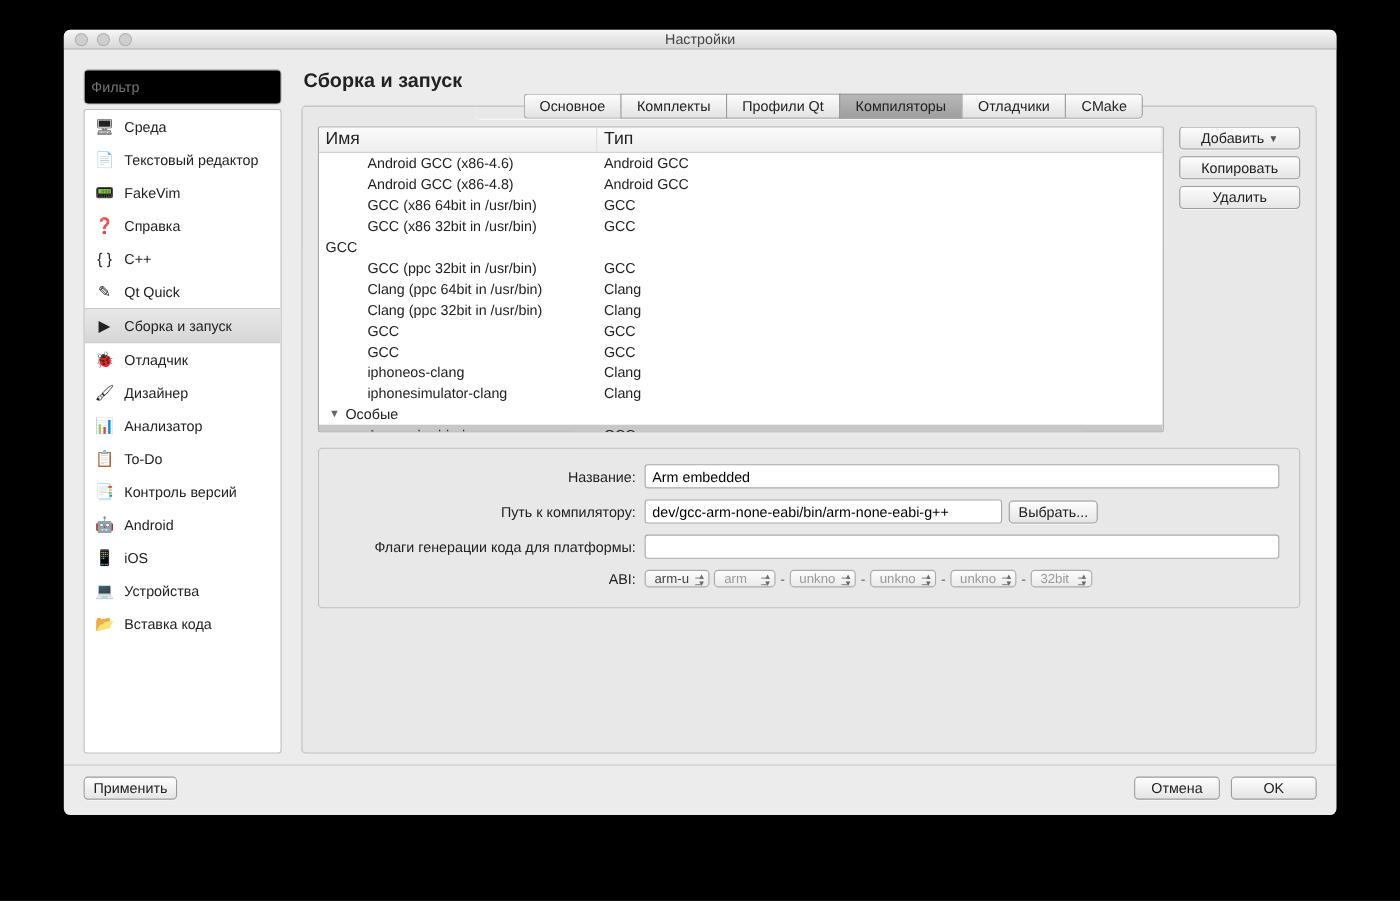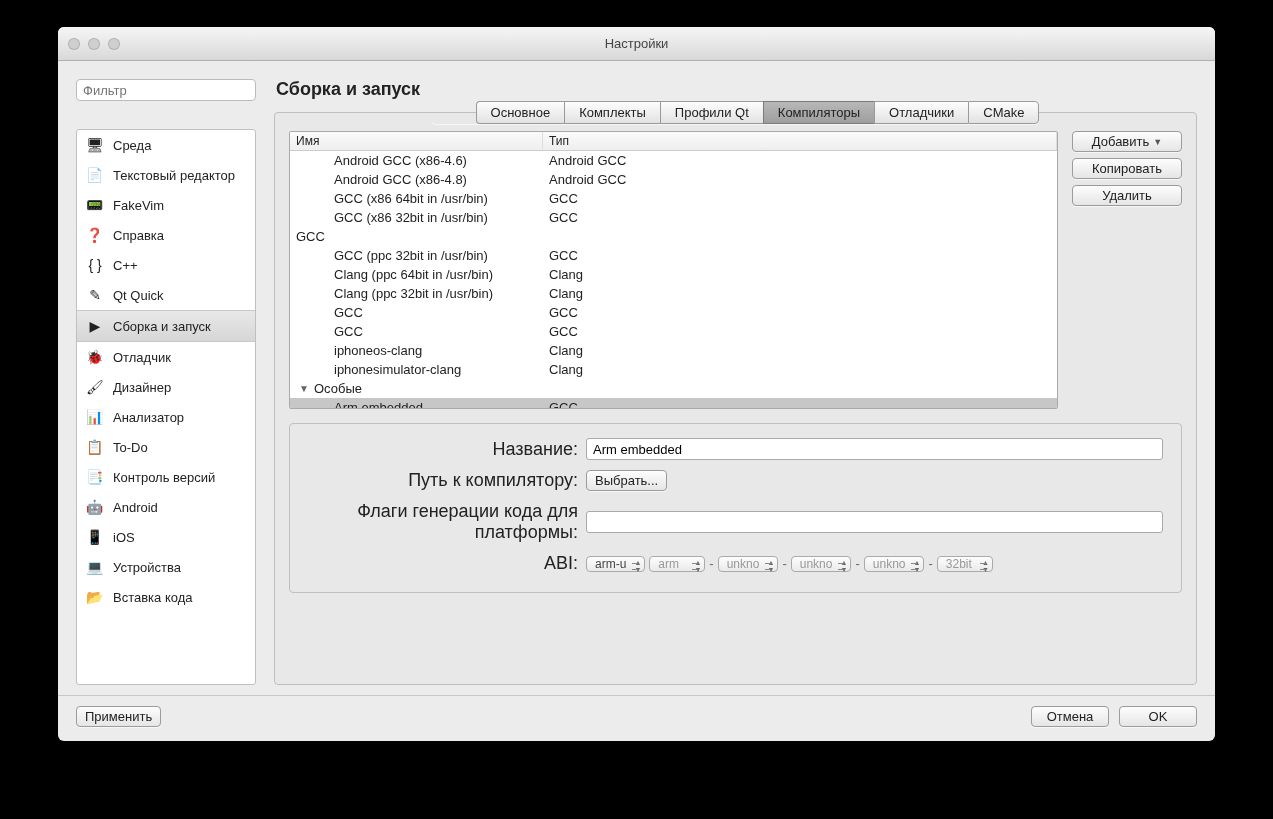--- a/index.html
+++ b/index.html
@@ -19,21 +19,21 @@
     width: 1157px;
     height: 714px;
     background: #ececec;
     border-radius: 6px;
     box-shadow: 0 10px 40px rgba(0,0,0,0.6);
     display: flex;
     flex-direction: column;
     overflow: hidden;
   }
   .titlebar {
-    height: 34px;
+    height: 18px;
     background: linear-gradient(#f6f6f6, #d8d8d8);
     border-bottom: 1px solid #b0b0b0;
     display: flex;
     align-items: center;
     position: relative;
   }
   .traffic-lights {
     display: flex;
     gap: 8px;
     padding-left: 10px;
@@ -54,28 +54,28 @@
     gap: 18px;
   }
   
   .left-col {
     width: 180px;
     display: flex;
     flex-direction: column;
   }
   .filter-input {
     width: 100%;
-    height: 22px;
+    height: 32px;
     border: 1px solid #bbb;
     border-radius: 4px;
     padding: 0 6px;
-    background: #ffffff;
+    background: #000000;
     font-size: 13px;
     color: #888;
-    margin-bottom: 28px;
+    margin-bottom: 4px;
   }
   .sidebar {
     flex: 1;
     border: 1px solid #bfbfbf;
     border-radius: 3px;
     background: #fff;
     overflow: hidden;
   }
   .sidebar-item {
     display: flex;
@@ -163,21 +163,21 @@
     border-radius: 2px;
     overflow: hidden;
     height: 278px;
     display:flex;
     flex-direction:column;
   }
   .thead {
     display:flex;
     background: linear-gradient(#fbfbfb, #eee);
     border-bottom: 1px solid #ccc;
-    font-size: 12px;
+    font-size: 16px;
   }
   .th {
     padding: 2px 6px;
     border-right: 1px solid #ddd;
   }
   .th.name { flex: 0 0 253px; }
   .th.type { flex: 1; }
   .tbody { flex:1; overflow:auto; font-size:13px; }
   .trow {
     display:flex;
@@ -215,21 +215,21 @@
   }
   .form-row {
     display:flex;
     align-items:center;
     margin-bottom: 10px;
     gap: 8px;
   }
   .form-label {
     flex: 0 0 270px;
     text-align: right;
-    font-size: 18px;
+    font-size: 13px;
   }
   .form-field { flex:1; display:flex; gap:6px; align-items:center;}
   .text-input {
     flex:1;
     height:22px;
     border:1px solid #aaa;
     border-radius:3px;
     background:#fff;
     padding:0 6px;
     font-size:13px;
@@ -459,20 +459,21 @@
           <div class="form-box">
             <div class="form-row">
               <div class="form-label">Название:</div>
               <div class="form-field">
                   <input class="text-input" value="Arm embedded" style="">
                 </div>
             </div>
             <div class="form-row">
               <div class="form-label">Путь к компилятору:</div>
               <div class="form-field">
+                <input class="text-input short" value="dev/gcc-arm-none-eabi/bin/arm-none-eabi-g++" style="">
                 <div class="mac-btn">Выбрать...</div>
               </div>
             </div>
             <div class="form-row">
               <div class="form-label">Флаги генерации кода для платформы:</div>
               <div class="form-field">
                   <input class="text-input" value="" style="">
                 </div>
             </div>
             <div class="form-row" style="margin-bottom:0;">

